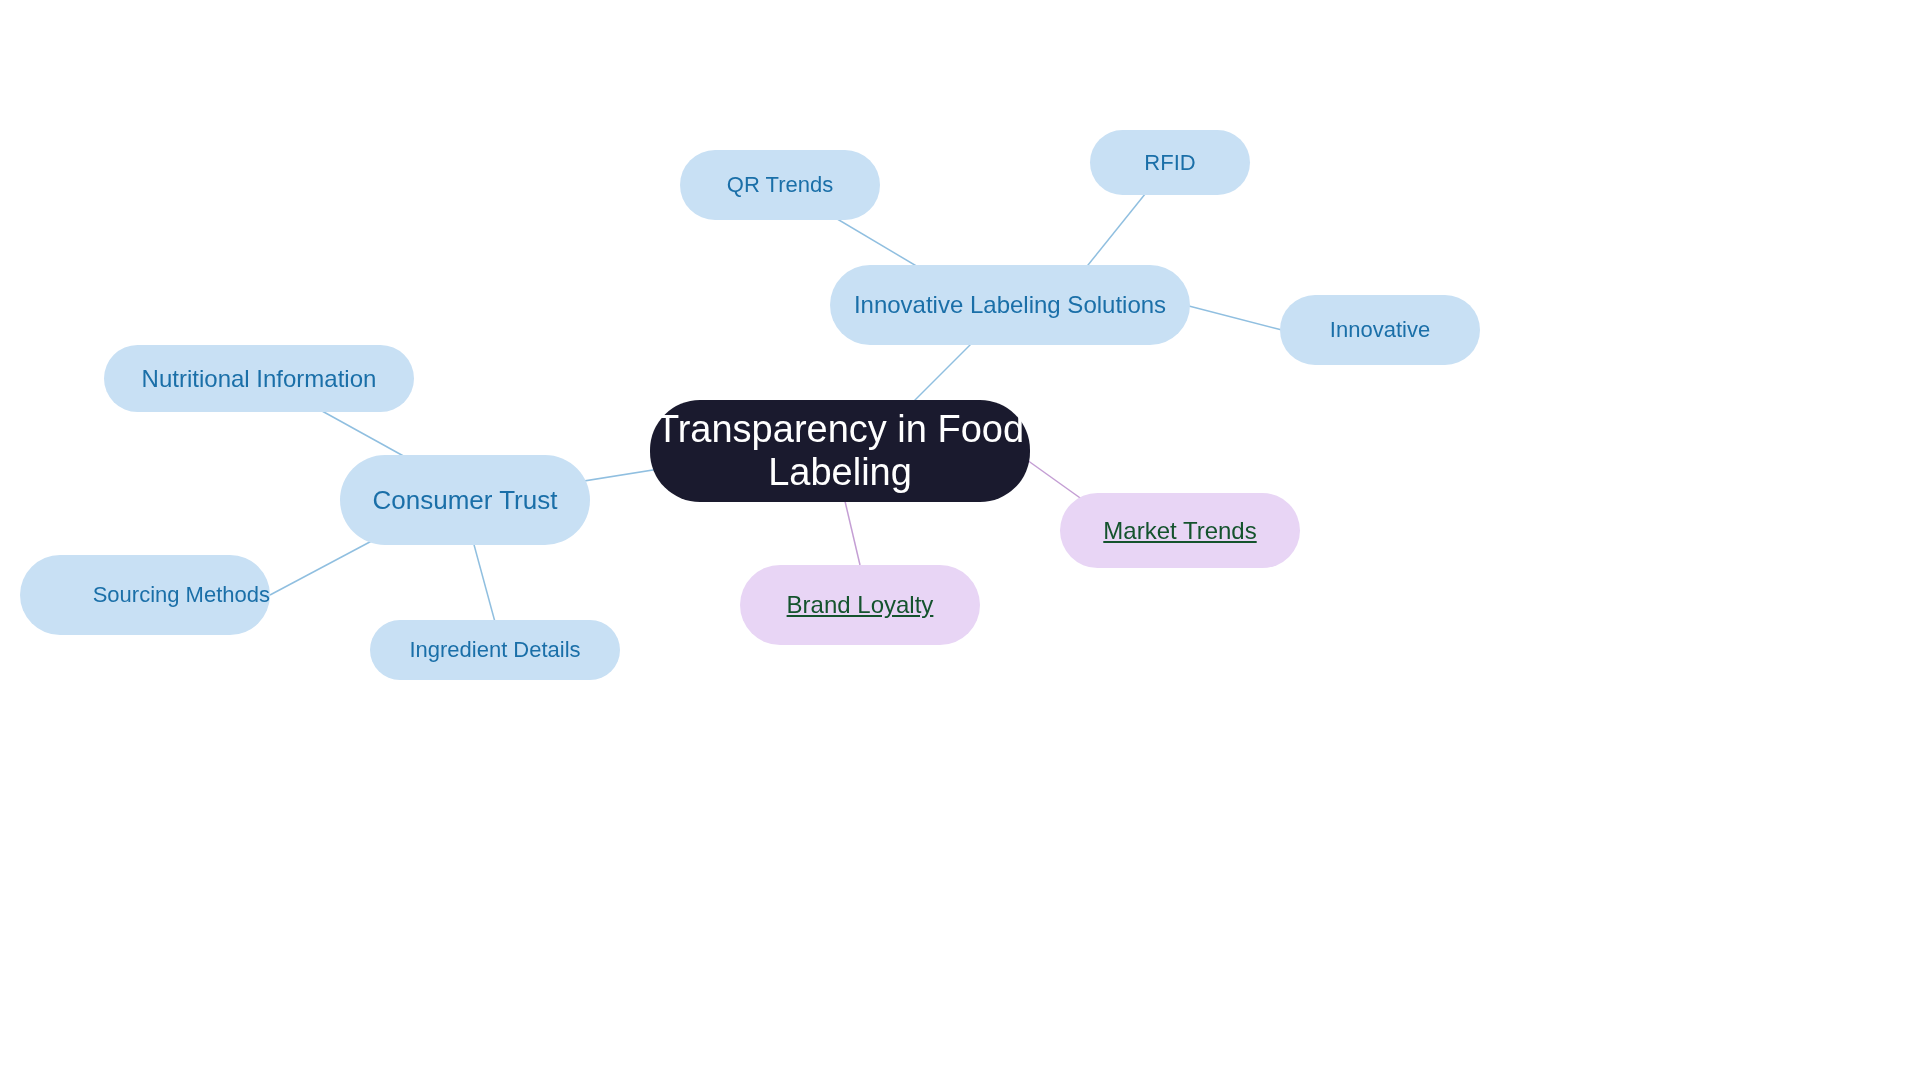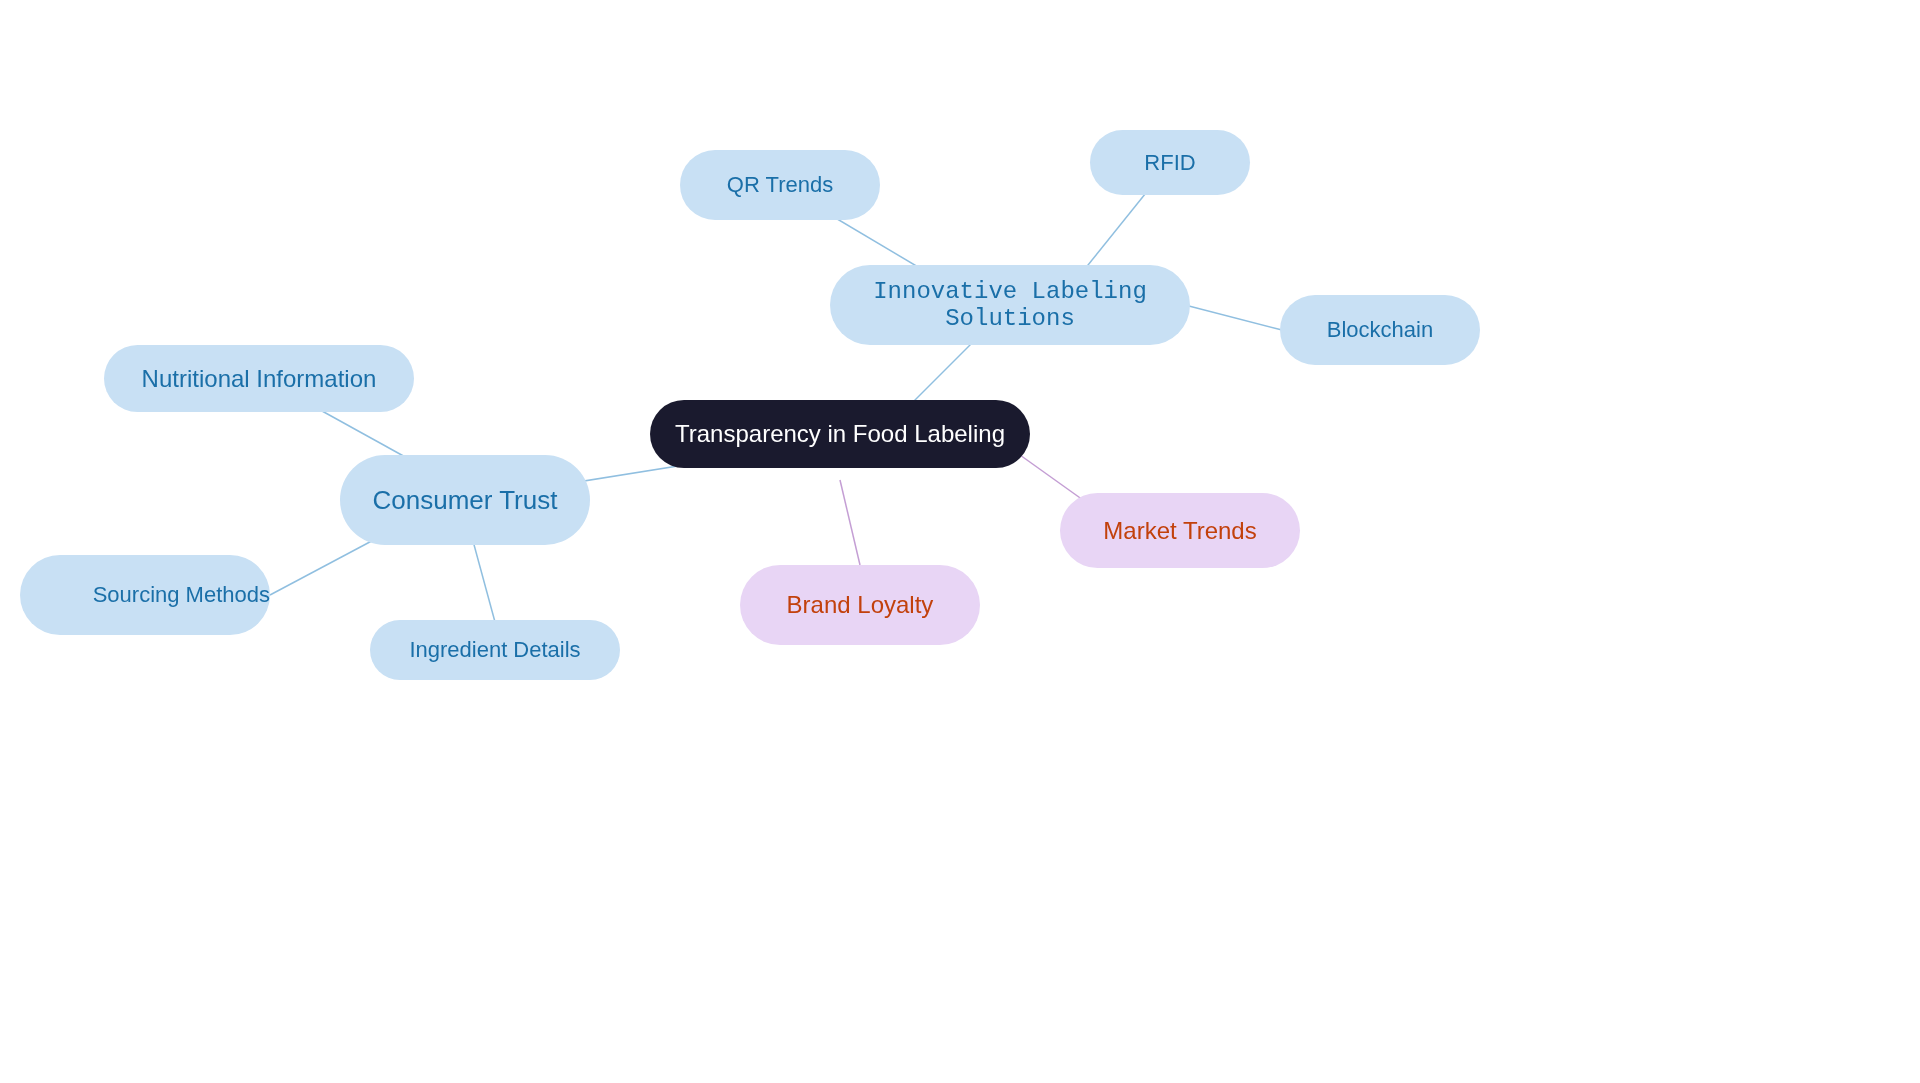--- a/index.html
+++ b/index.html
@@ -24,35 +24,36 @@
       display: flex;
       align-items: center;
       justify-content: center;
       text-align: center;
       font-weight: 500;
       cursor: default;
     }
     .node-center {
       background: #1a1a2e;
       color: #ffffff;
-      font-size: 24px;
+      font-size: 38px;
       width: 380px;
-      height: 68px;
+      height: 102px;
       left: 650px;
       top: 400px;
     }
     .node-blue {
       background: #c8e0f4;
       color: #1a6fa8;
       border: none;
     }
     .node-purple {
       background: #e8d5f5;
-      color: #c2410c;
+      color: #14532d;
       border: none;
+      text-decoration: underline;
     }
     .node-consumer-trust {
       width: 250px;
       height: 90px;
       left: 340px;
       top: 455px;
       font-size: 26px;
     }
     .node-nutritional {
       width: 310px;
@@ -75,21 +76,20 @@
       left: 370px;
       top: 620px;
       font-size: 22px;
     }
     .node-innovative {
       width: 360px;
       height: 80px;
       left: 830px;
       top: 265px;
       font-size: 24px;
-      font-family: Liberation Mono, monospace;
     }
     .node-qr {
       width: 200px;
       height: 70px;
       left: 680px;
       top: 150px;
       font-size: 22px;
     }
     .node-rfid {
       width: 160px;
@@ -172,21 +172,21 @@
 
 <div class="node node-blue node-qr">
   <span>QR Trends</span>
 </div>
 
 <div class="node node-blue node-rfid">
   <span>RFID</span>
 </div>
 
 <div class="node node-blue node-blockchain">
-  <span>Blockchain</span>
+  <span>Innovative</span>
 </div>
 
 <div class="node node-purple node-brand-loyalty">
   <span>Brand Loyalty</span>
 </div>
 
 <div class="node node-purple node-market-trends">
   <span>Market Trends</span>
 </div>
 

